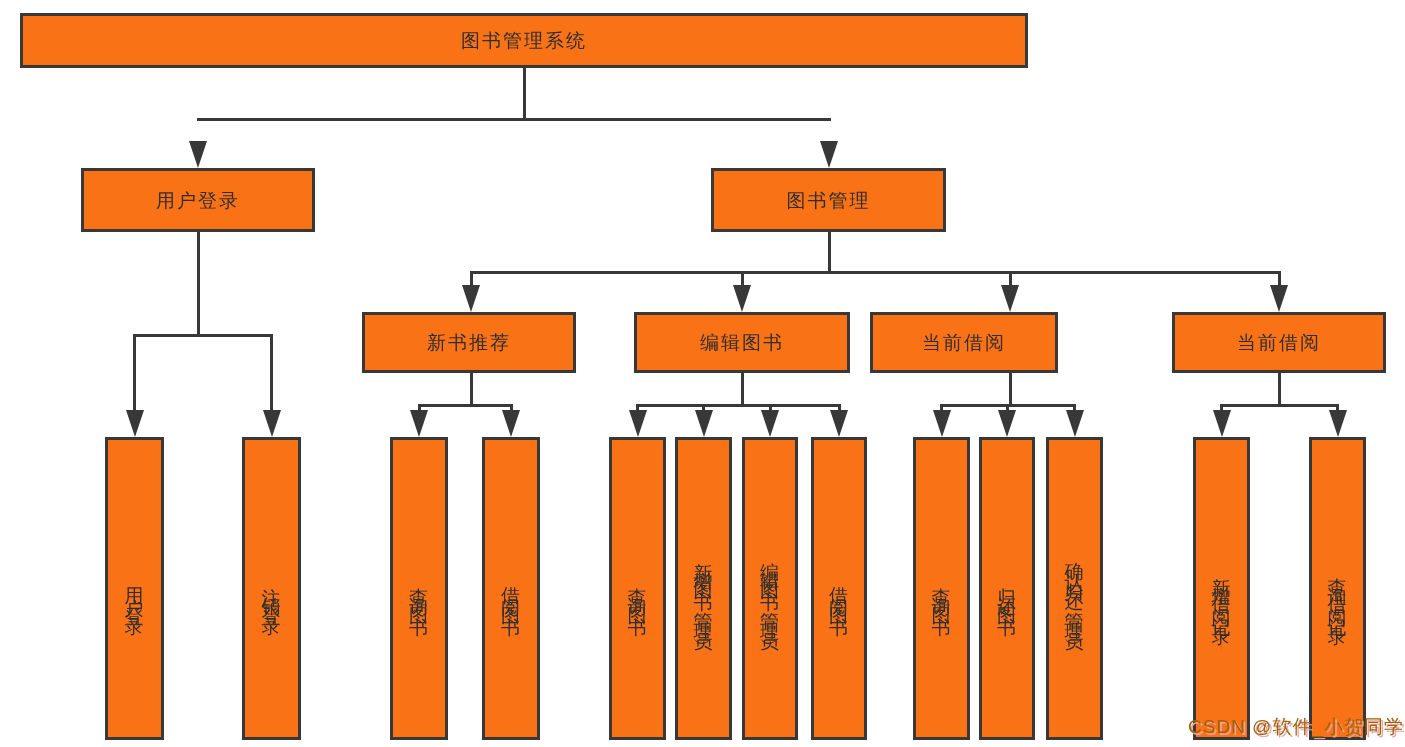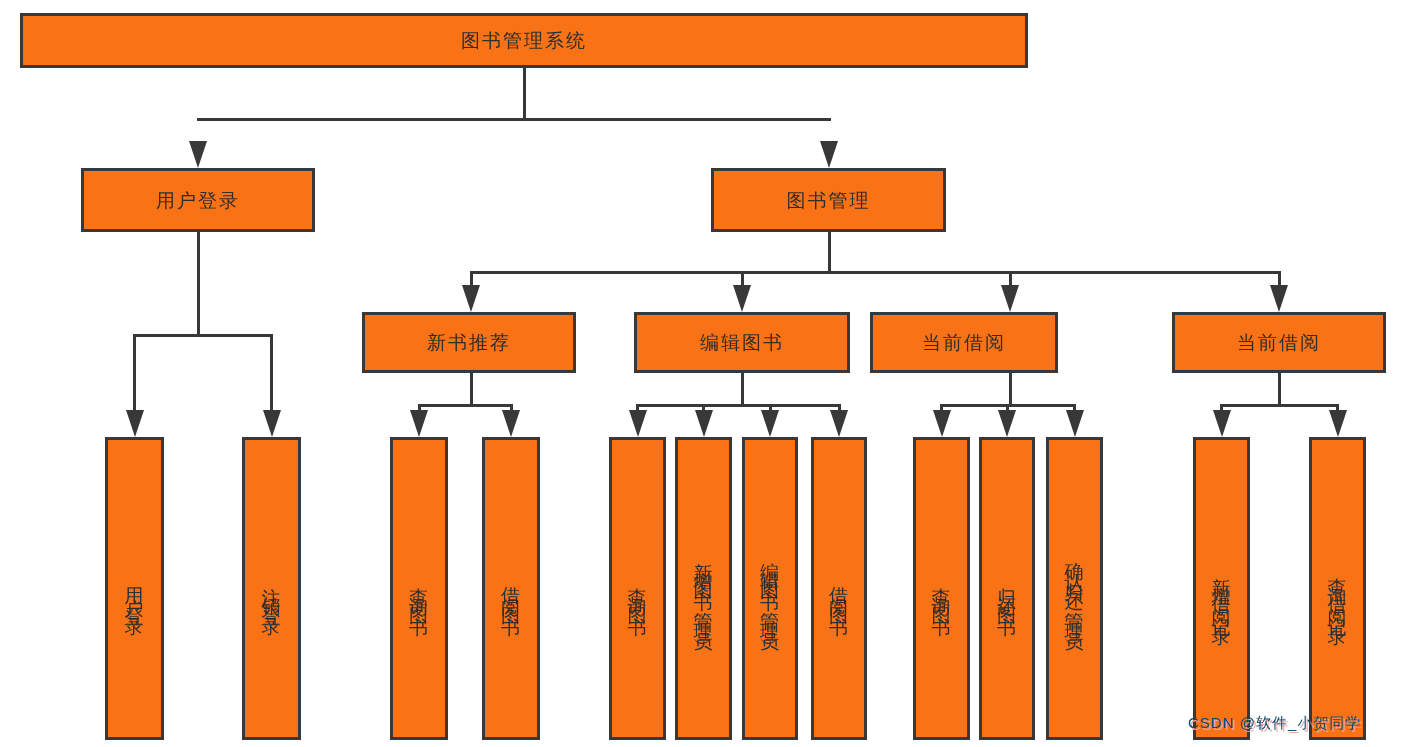--- a/index.html
+++ b/index.html
@@ -40,22 +40,22 @@
   .hline{position:absolute;height:3px;background:var(--line);}
   .arrow{
     position:absolute;width:0;height:0;
     border-left:9px solid transparent;
     border-right:9px solid transparent;
     border-top:27px solid var(--line);
   }
   .watermark{
     position:absolute;
     left:1188px;top:714px;
-    font-size:15px;
-    color:#0c4a6e;
+    font-size:19px;
+    color:#a16207;
     text-shadow:2px 2px 0 #eca2a2;
     white-space:nowrap;
     letter-spacing:1px;
   }
 </style>
 </head>
 <body>
 
 <div class="stage">
 

